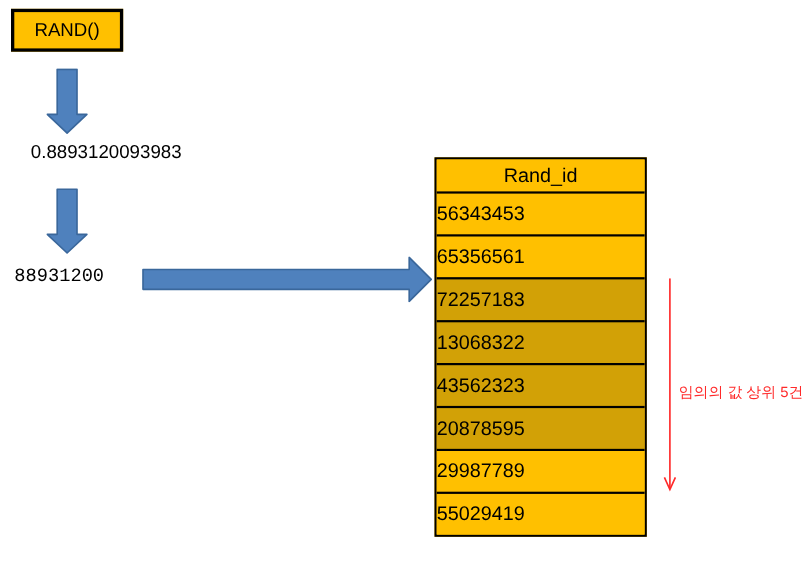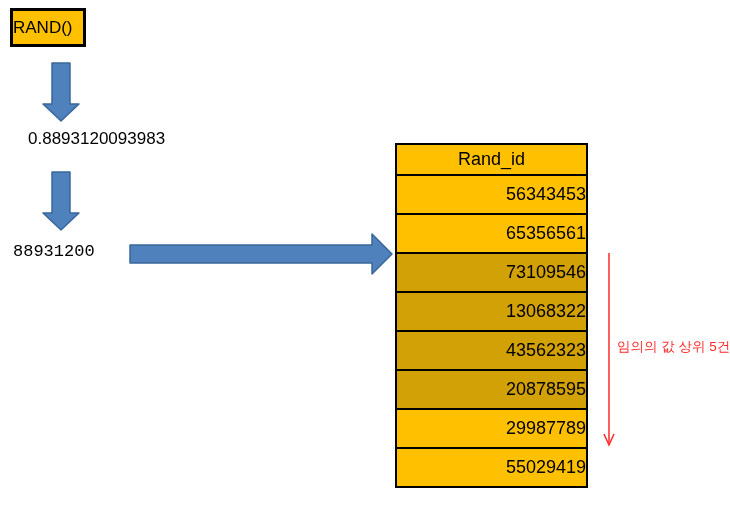--- a/index.html
+++ b/index.html
@@ -15,25 +15,25 @@
   .canvas{
     position:relative;
     width:730px;height:531px;
     background:#ffffff;
     overflow:hidden;
   }
   .abs{position:absolute;}
 
   
   .rand-box{
-    left:10px;top:8px;width:76px;height:39px;
+    left:10px;top:8px;width:102px;height:39px;
     background:var(--gold);
     border:3px solid var(--line-black);
     box-sizing:border-box;
-    display:flex;align-items:center;
+    display:flex;align-items:center;justify-content:center;
     font-size:17px;
   }
 
   
   .value-text{font-size:17px;white-space:nowrap;}
   .formula-text{font-size:15px;color:var(--red);white-space:nowrap;}
   .annotation-text{font-size:13.5px;color:var(--red);white-space:nowrap;}
 
   
   svg{display:block;}
@@ -50,21 +50,21 @@
   .t-header{
     height:29px;
     background:var(--gold);
     display:flex;align-items:center;justify-content:center;
     font-size:18px;
   }
   .t-row{
     height:37px;
     border-top:2px solid var(--line-black);
     background:var(--gold);
-    display:flex;align-items:center;justify-content:flex-end;
+    display:flex;align-items:center;justify-content:flex-start;
     font-size:18px;
   }
   .t-row.highlighted{background:var(--dark-gold);}
 </style>
 </head>
 <body>
 
 <div class="canvas">
 
   <div class="abs rand-box">
@@ -91,21 +91,21 @@
   <div class="abs rand-table">
     <div class="t-header">Rand_id</div>
     <div>
         <div class="t-row">
     <span>56343453</span>
   </div>
         <div class="t-row">
     <span>65356561</span>
   </div>
         <div class="t-row highlighted">
-    <span>73109546</span>
+    <span>72257183</span>
   </div>
         <div class="t-row highlighted">
     <span>13068322</span>
   </div>
         <div class="t-row highlighted">
     <span>43562323</span>
   </div>
         <div class="t-row highlighted">
     <span>20878595</span>
   </div>
@@ -116,15 +116,15 @@
     <span>55029419</span>
   </div>
       </div>
   </div>
 
   <svg class="abs" style="left:602px;top:253px;" width="14" height="195" viewBox="0 0 14 195">
     <line class="red-arrow-line" x1="7" y1="0" x2="7" y2="191"></line>
     <polyline class="red-arrow-line" points="2,181 7,192 12,181"></polyline>
   </svg>
 
-  <div class="abs annotation-text" style="left:617px;top:338px;">임의의 값 상위 5건</div>
+  <div class="abs annotation-text" style="left:617px;top:348px;">임의의 값 상위 5건</div>
 
 </div>
 
 </body></html>

